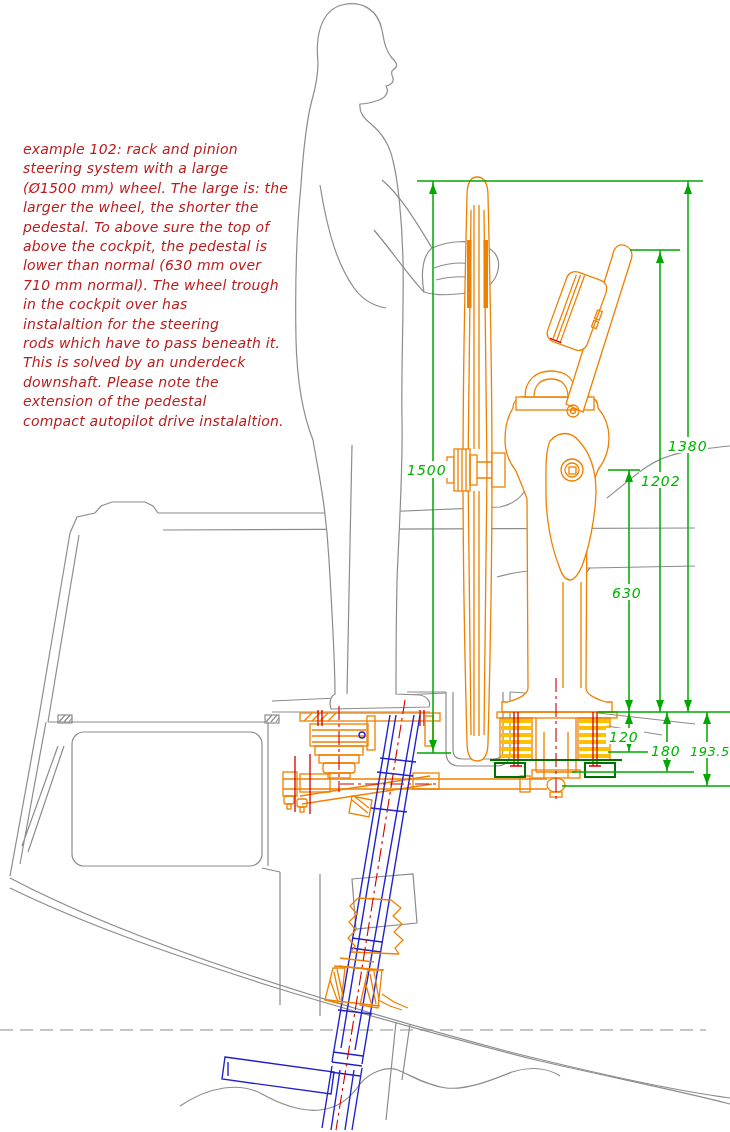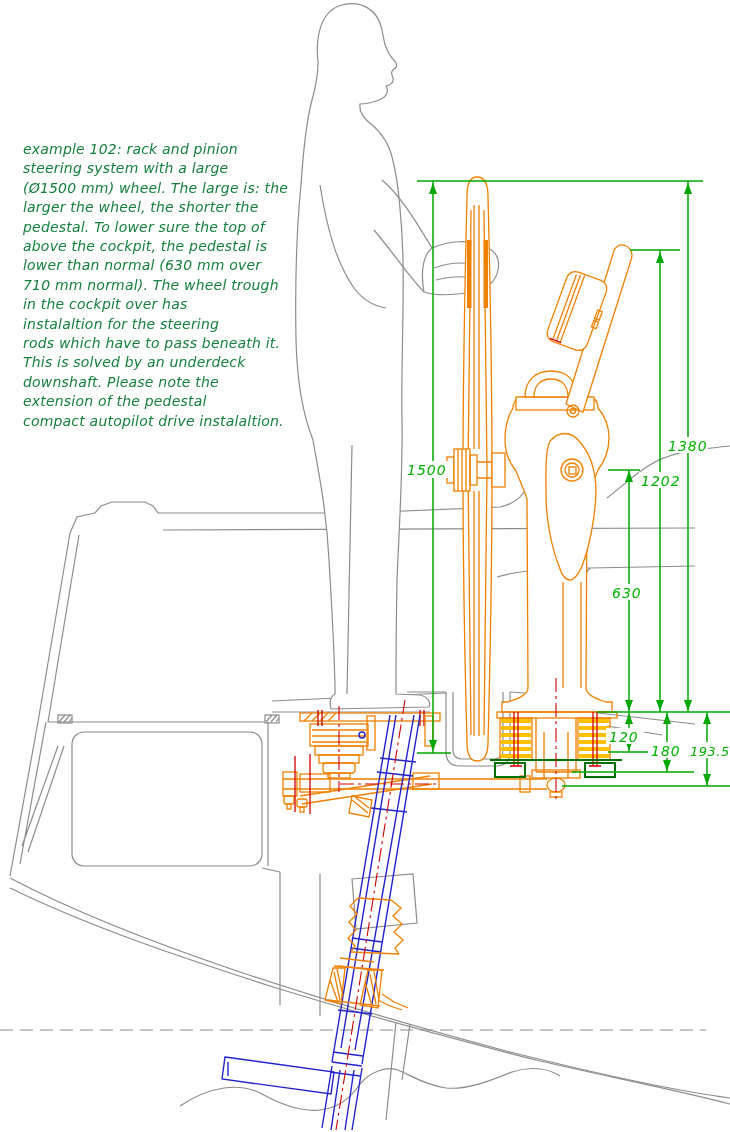--- a/index.html
+++ b/index.html
@@ -1,19 +1,19 @@
 <!DOCTYPE html>
 <html><head>
 <meta charset="utf-8">
 <style>
   html,body{margin:0;padding:0;background:#ffffff;}
   #canvas{position:relative;width:730px;height:1132px;background:#ffffff;overflow:hidden;
           font-family:"DejaVu Sans",sans-serif;}
   #annotation{position:absolute;left:23px;top:140px;width:302px;
-      color:#15803d;font:italic 14px/19.4px "DejaVu Sans",sans-serif;letter-spacing:0.2px;}
+      color:#b91c1c;font:italic 14px/19.4px "DejaVu Sans",sans-serif;letter-spacing:0.2px;}
   #annotation div{white-space:nowrap;}
   svg{position:absolute;left:0;top:0;}
   .gray{stroke:#8c8c8c;fill:none;stroke-width:1.2;}
   .grayfill{stroke:#8c8c8c;fill:#ffffff;stroke-width:1.2;}
   .orange{stroke:#f08000;fill:none;stroke-width:1.3;}
   .orangefill{stroke:#f08000;fill:#ffffff;stroke-width:1.3;}
   .orangesolid{fill:#f08000;stroke:none;}
   .yellowbar{fill:#ffc000;stroke:none;}
   .dgreen{stroke:#007000;fill:none;stroke-width:2;}
   .blue{stroke:#2222cc;fill:none;stroke-width:1.4;}
@@ -285,21 +285,21 @@
     <rect class="whitebg" x="689" y="742" width="41" height="16"></rect>
     <text class="dim-label" x="690" y="756" style="font-size:13px;letter-spacing:0.5px">193.5</text>
   </g>
 </svg>
 
 <div id="annotation">
   <div>example 102: rack and pinion</div>
   <div>steering system with a large</div>
   <div>(Ø1500 mm) wheel. The large is: the</div>
   <div>larger the wheel, the shorter the</div>
-  <div>pedestal. To lower sure the top of</div>
+  <div>pedestal. To above sure the top of</div>
   <div>above the cockpit, the pedestal is</div>
   <div>lower than normal (630 mm over</div>
   <div>710 mm normal). The wheel trough</div>
   <div>in the cockpit over has</div>
   <div>instalaltion for the steering</div>
   <div>rods which have to pass beneath it.</div>
   <div>This is solved by an underdeck</div>
   <div>downshaft. Please note the</div>
   <div>extension of the pedestal</div>
   <div>compact autopilot drive instalaltion.</div>

